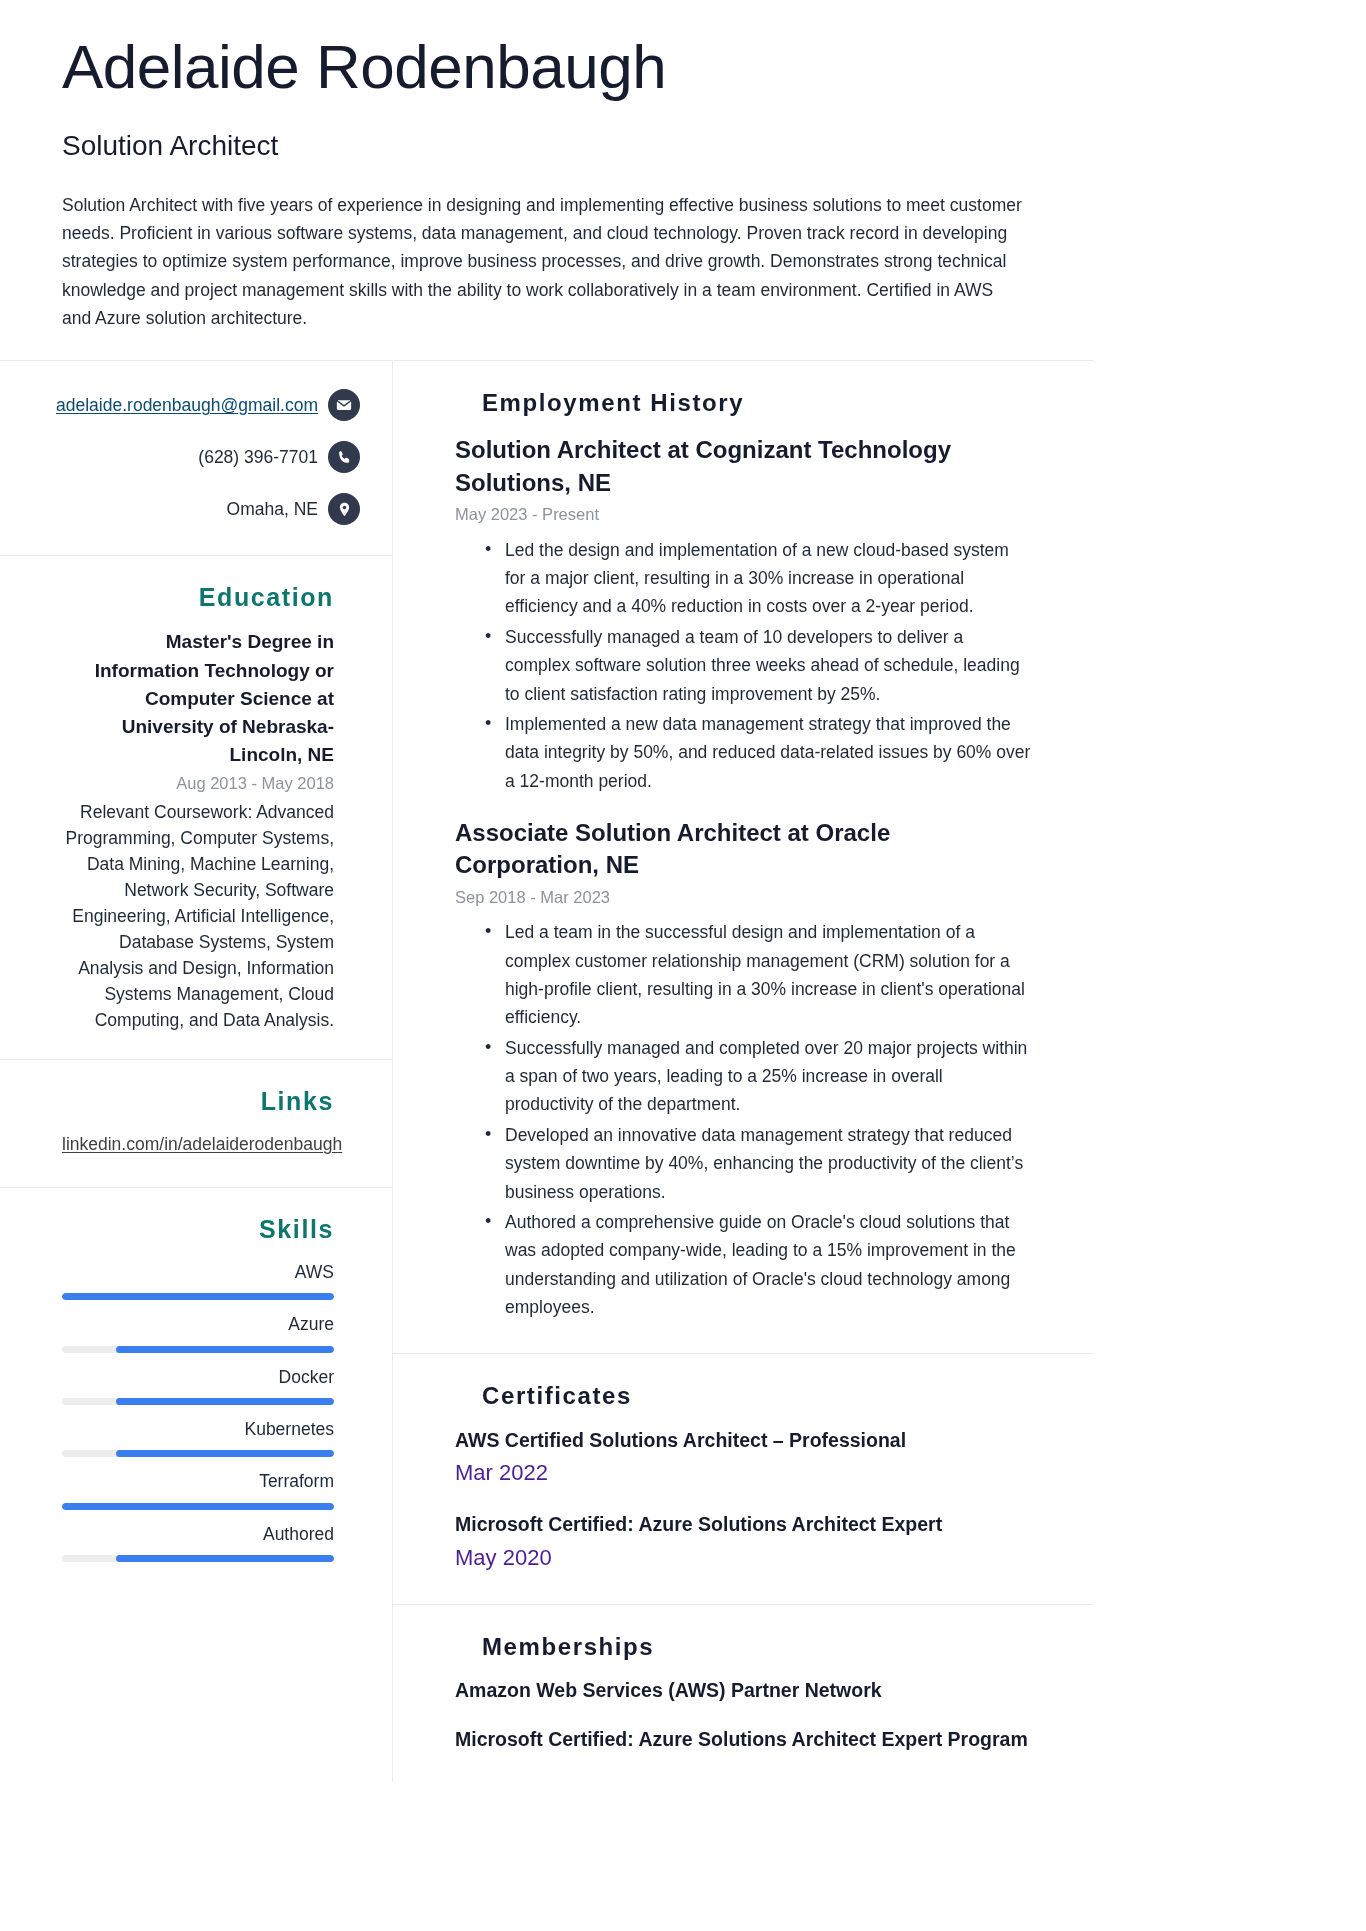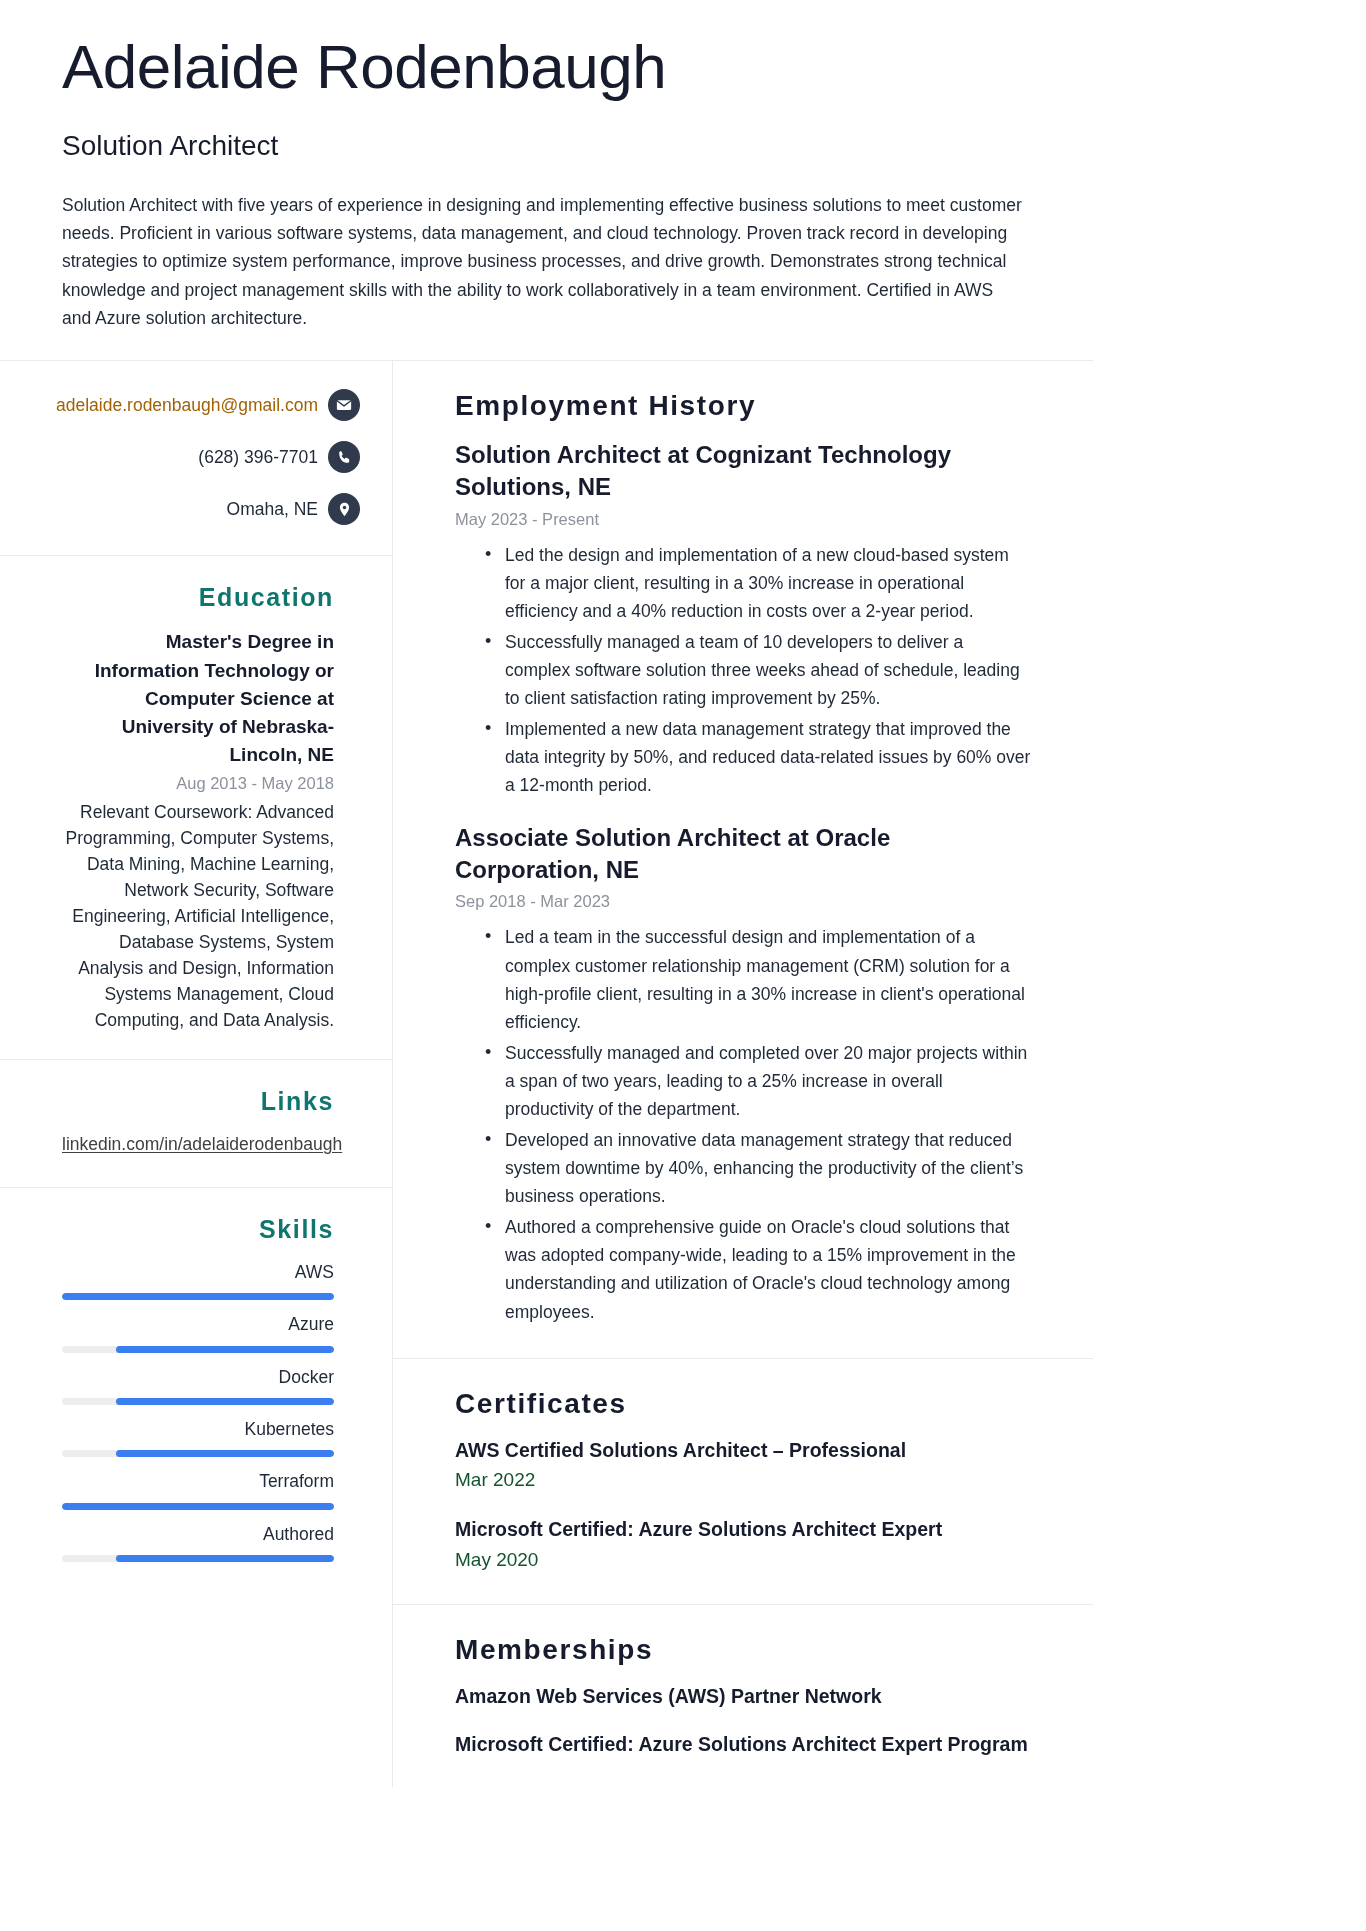--- a/index.html
+++ b/index.html
@@ -101,21 +101,22 @@
   .contact-row:last-child { margin-bottom: 0; }
 
   .contact-text {
     font-size: 17.5px;
     color: #1f2937;
     line-height: 1.3;
     white-space: nowrap;
   }
 
   .contact-text.link {
-    color: #a16207;
+    color: #0c4a6e;
+    text-decoration: underline;
     text-underline-offset: 2px;
   }
 
   .c-icon {
     width: 32px;
     height: 32px;
     flex: 0 0 32px;
     border-radius: 50%;
     background: #313a4d;
     display: flex;
@@ -202,26 +203,27 @@
   }
 
   
   .rblock {
     padding: 28px 62px 30px 62px;
     border-bottom: 1px solid #e9eaec;
   }
   .rblock:last-child { border-bottom: none; }
 
   .r-section-title {
-    font-size: 28px;
+    font-size: 24px;
     font-weight: 700;
     color: #161c2d;
     letter-spacing: 1.6px;
     margin-bottom: 16px;
     line-height: 1.2;
+    margin-left: 27px;
   }
 
   .entry { margin-bottom: 22px; }
   .entry:last-child { margin-bottom: 0; }
 
   .entry-title {
     font-size: 24px;
     font-weight: 700;
     color: #161c2d;
     line-height: 1.35;
@@ -262,22 +264,22 @@
   .cert-entry:last-child { margin-bottom: 0; }
 
   .cert-title {
     font-size: 19.5px;
     font-weight: 700;
     color: #161c2d;
     line-height: 1.35;
   }
 
   .cert-date {
-    font-size: 19px;
-    color: #14532d;
+    font-size: 22px;
+    color: #4c1d95;
     line-height: 1.5;
     margin-top: 3px;
   }
 
   .membership-item {
     font-size: 19.5px;
     font-weight: 700;
     color: #161c2d;
     line-height: 1.35;
     margin-bottom: 22px;

